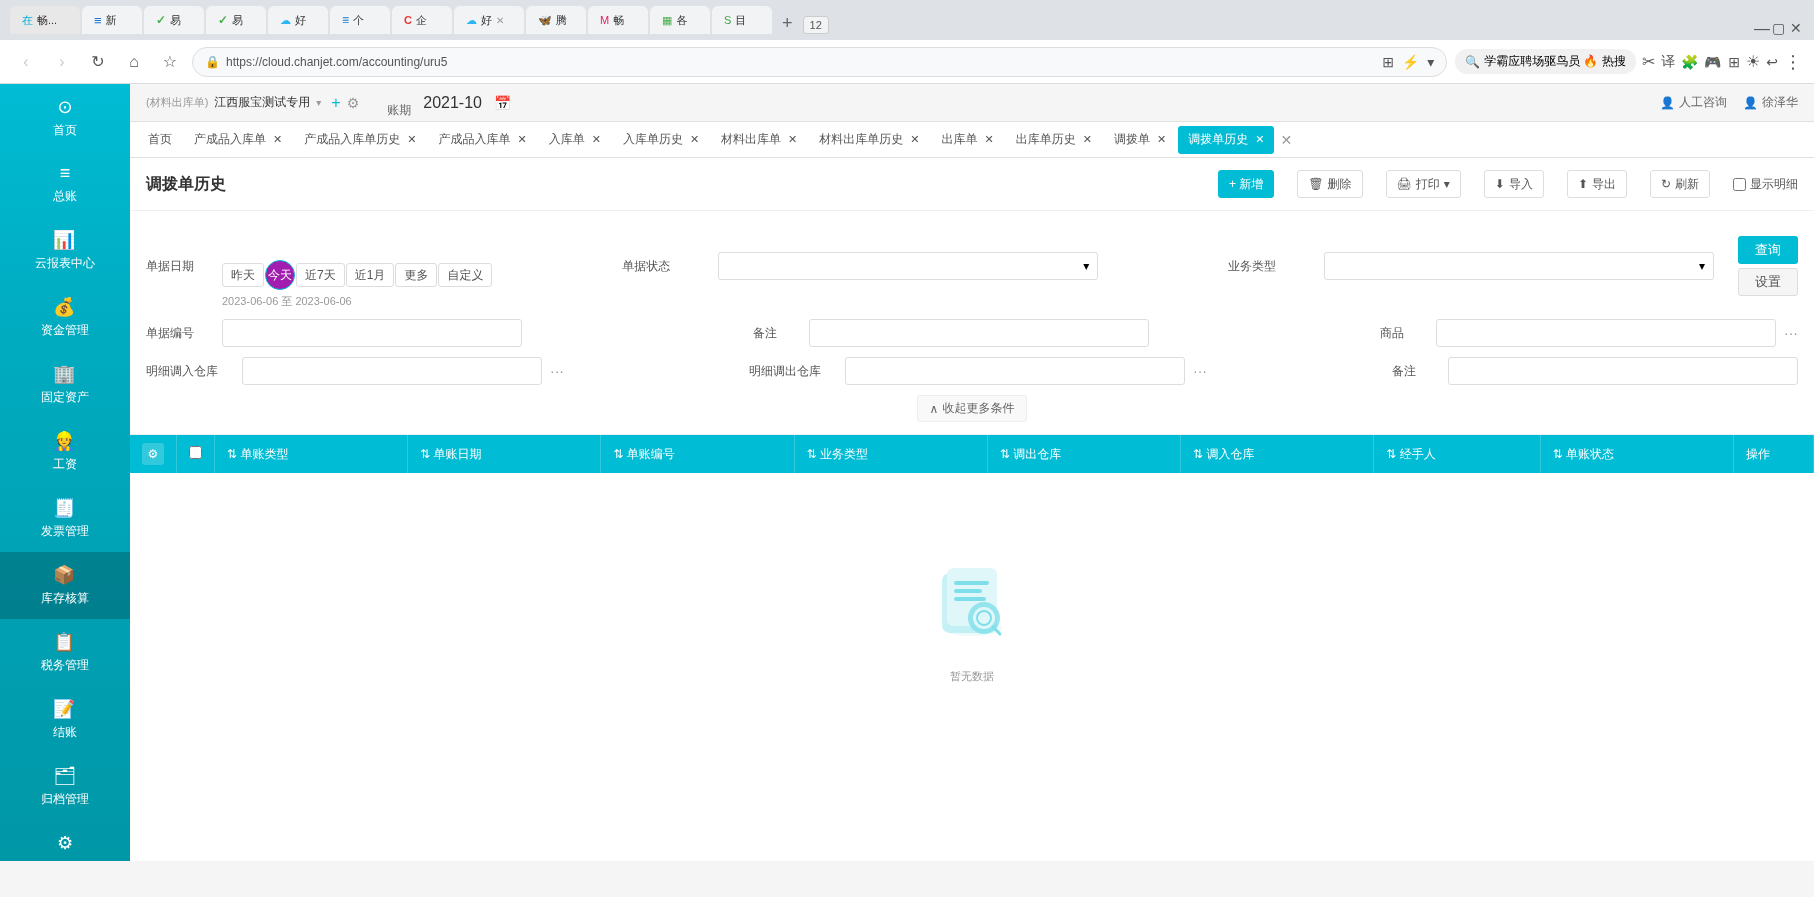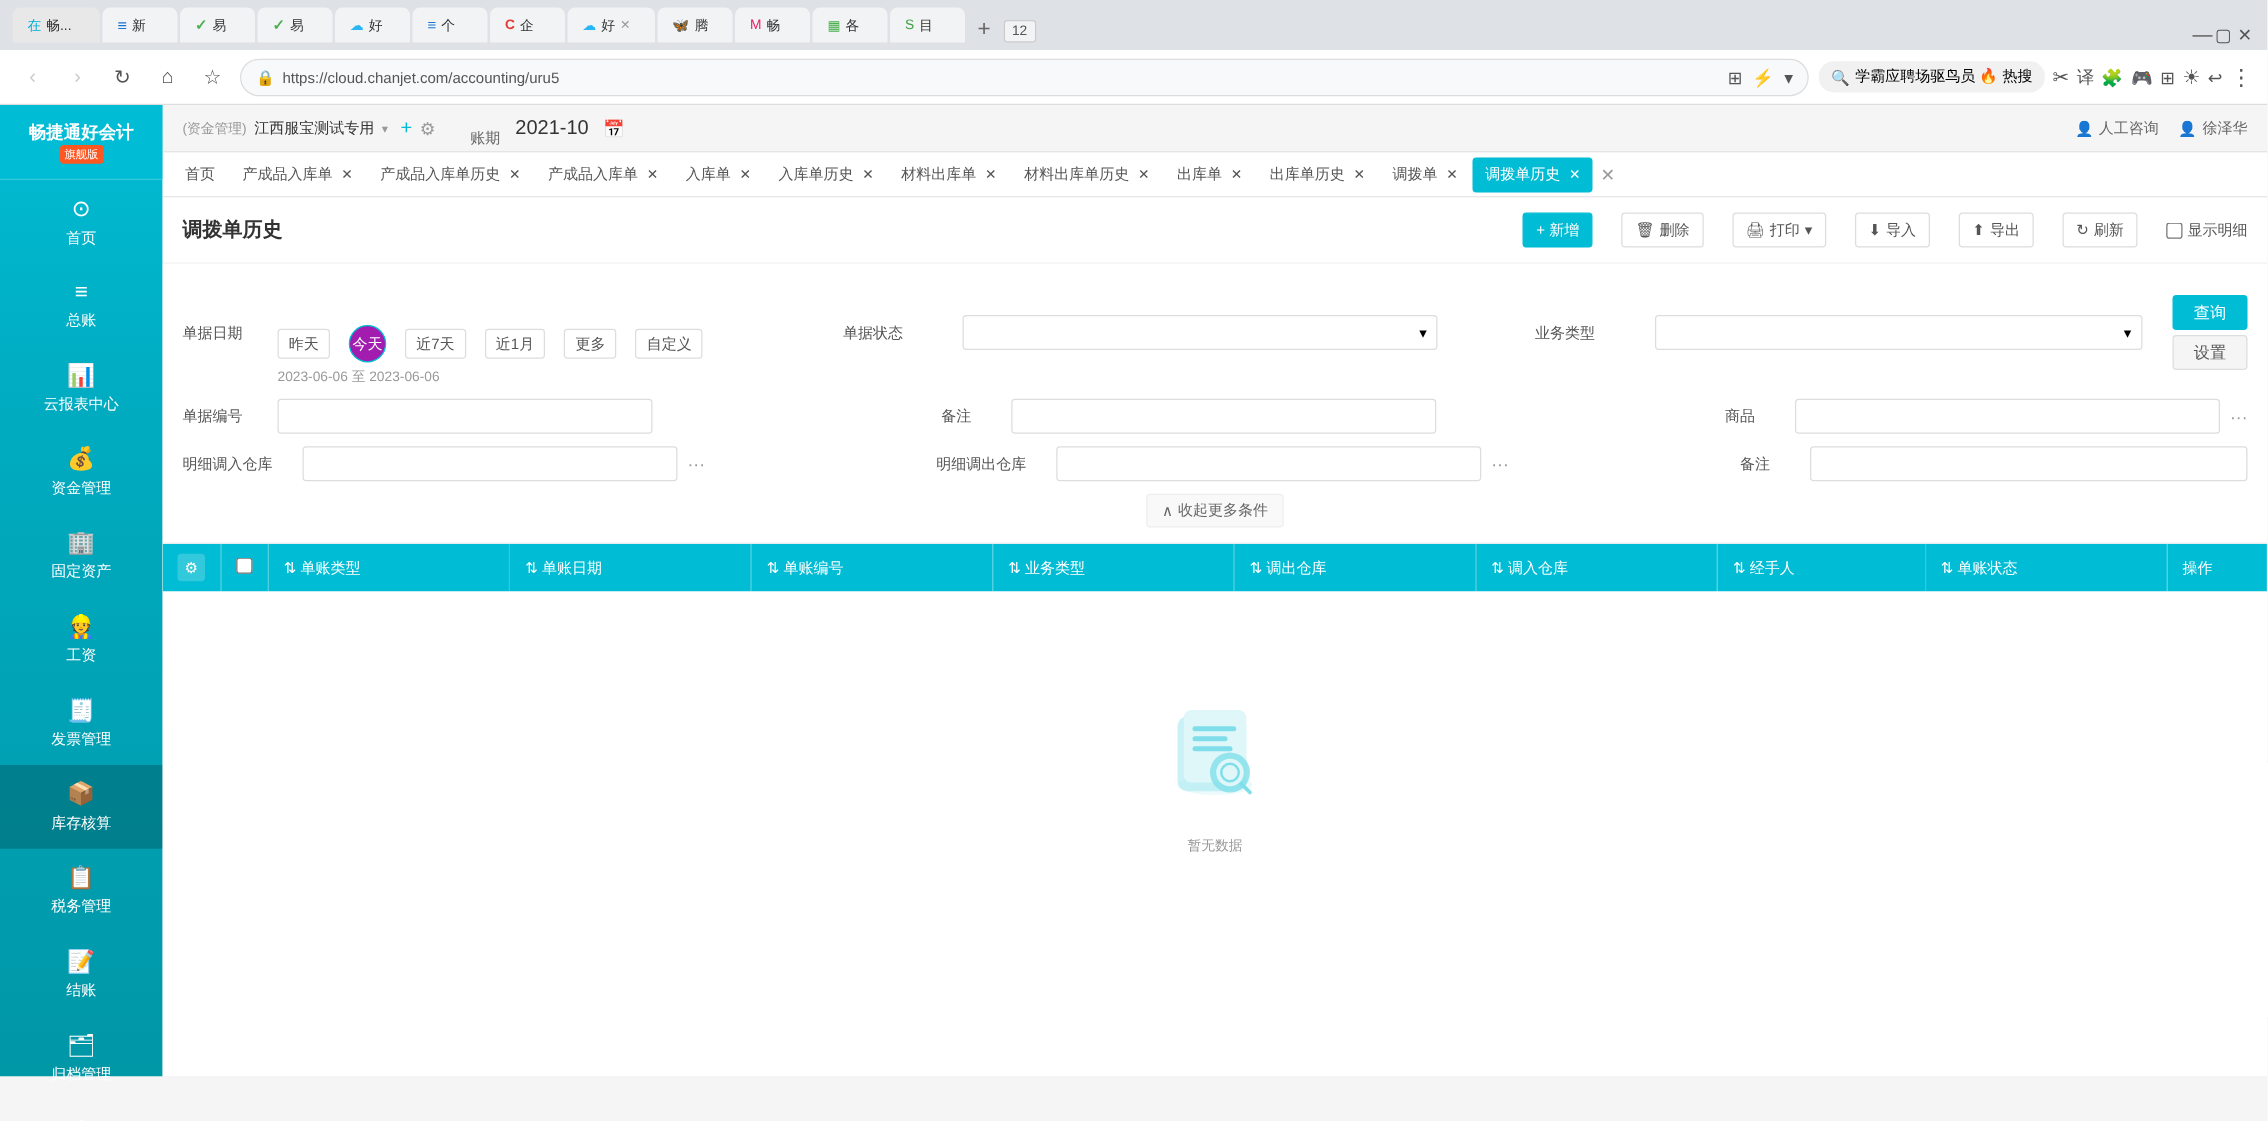--- a/index.html
+++ b/index.html
@@ -75,21 +75,21 @@
     .empty-icon { width: 100px; height: 100px; margin-bottom: 16px; }
     .empty-text { color: #999; font-size: 11px; }
 
     
     ::-webkit-scrollbar { width: 6px; height: 6px; }
     ::-webkit-scrollbar-track { background: #f1f1f1; }
     ::-webkit-scrollbar-thumb { background: #ccc; border-radius: 3px; }
 
     .checkbox-col { width: 36px; text-align: center; }
     .actions-col { width: 80px; text-align: center; }
-    .date-buttons-row { display: flex; align-items: center; gap: 15px; margin-top: 37px; }
+    .date-buttons-row { display: flex; align-items: center; gap: 1px; margin-top: 37px; }
     .wide-select { width: 380px; height: 28px; border: 1px solid #ddd; border-radius: 3px; padding: 0 8px; font-size: 12px; display: flex; align-items: center; justify-content: space-between; cursor: pointer; background: #fff; }
     .large-select { width: 390px; }
   </style>
 </head>
 <body>
 
 <div class="browser-chrome">
   <div style="display:flex;align-items:flex-end;gap:2px;width:100%;">
 
     <div style="background:#e8e8e8;border-radius:6px 6px 0 0;padding:4px 12px;font-size:11px;color:#333;display:flex;align-items:center;gap:4px;min-width:70px;height:28px;">
@@ -178,24 +178,20 @@
     <span style="font-size:14px;cursor:pointer;color:#555;">⊞</span>
     <span style="font-size:16px;cursor:pointer;color:#555;">☀</span>
     <span style="font-size:14px;cursor:pointer;color:#555;">↩</span>
     <span style="font-size:18px;cursor:pointer;color:#555;">⋮</span>
   </div>
 </div>
 
 <div class="app-container">
 
   <div class="sidebar">
-    <div class="sidebar-logo">
-      <div class="logo-text">畅捷通好会计</div>
-      <div class="version-badge">旗舰版</div>
-    </div>
     <div class="sidebar-item">
       <span class="icon">⊙</span>
       <span>首页</span>
     </div>
     <div class="sidebar-item">
       <span class="icon">≡</span>
       <span>总账</span>
     </div>
     <div class="sidebar-item">
       <span class="icon">📊</span>
@@ -237,21 +233,21 @@
       <span class="icon">⚙</span>
 
     </div>
 
   </div>
 
   <div style="flex:1;display:flex;flex-direction:column;overflow:hidden;">
 
     <div class="topbar">
       <div class="company-selector">
-        <span class="company-label">(资金管理)</span>
+        <span class="company-label">(材料出库单)</span>
         <span class="company-name">江西服宝测试专用</span>
         <span style="font-size:10px;color:#999;">▾</span>
         <span style="font-size:16px;color:#00bcd4;margin-left:4px;">+</span>
         <span style="font-size:14px;color:#999;">⚙</span>
       </div>
       <span class="period-label">账期</span>
       <span class="period-value">2021-10</span>
       <span style="font-size:14px;color:#00bcd4;cursor:pointer;">📅</span>
       <div class="topbar-right">
         <span style="cursor:pointer;display:flex;align-items:center;gap:4px;">

